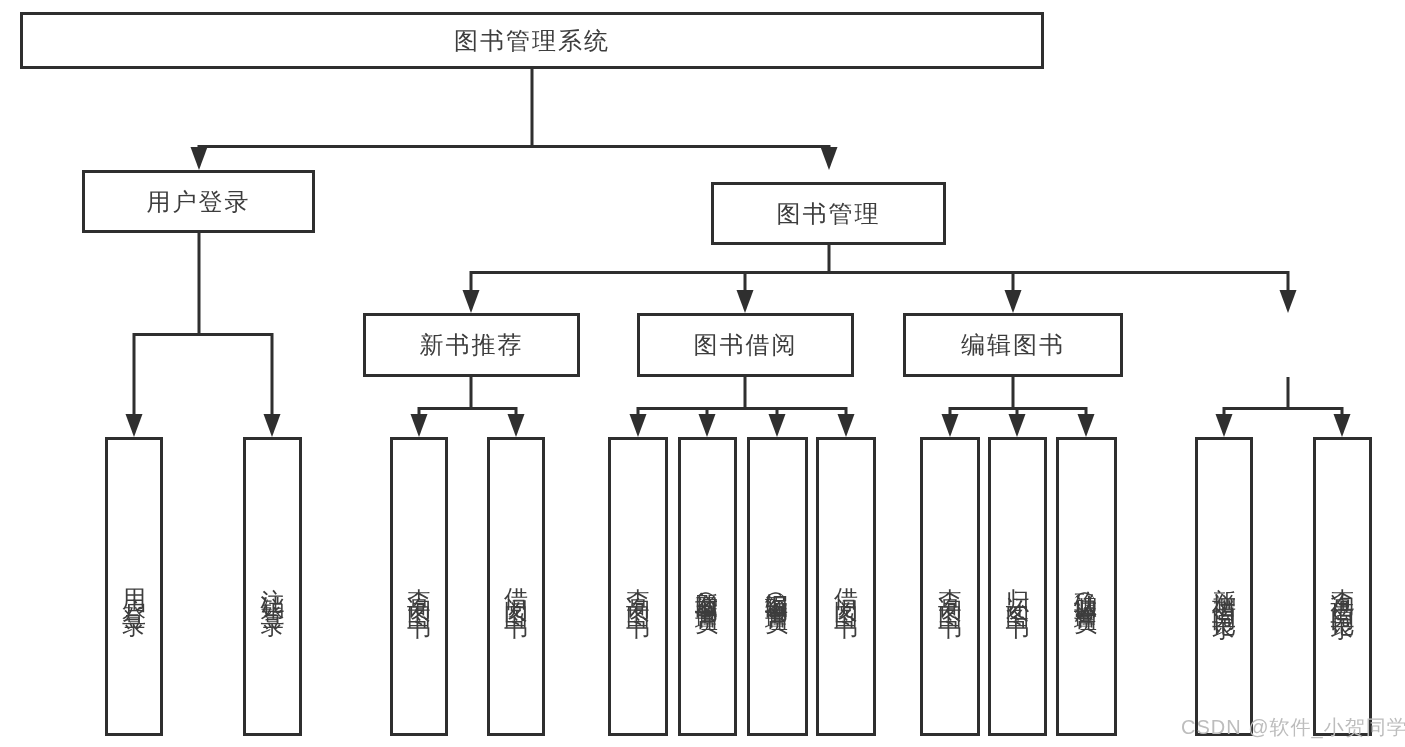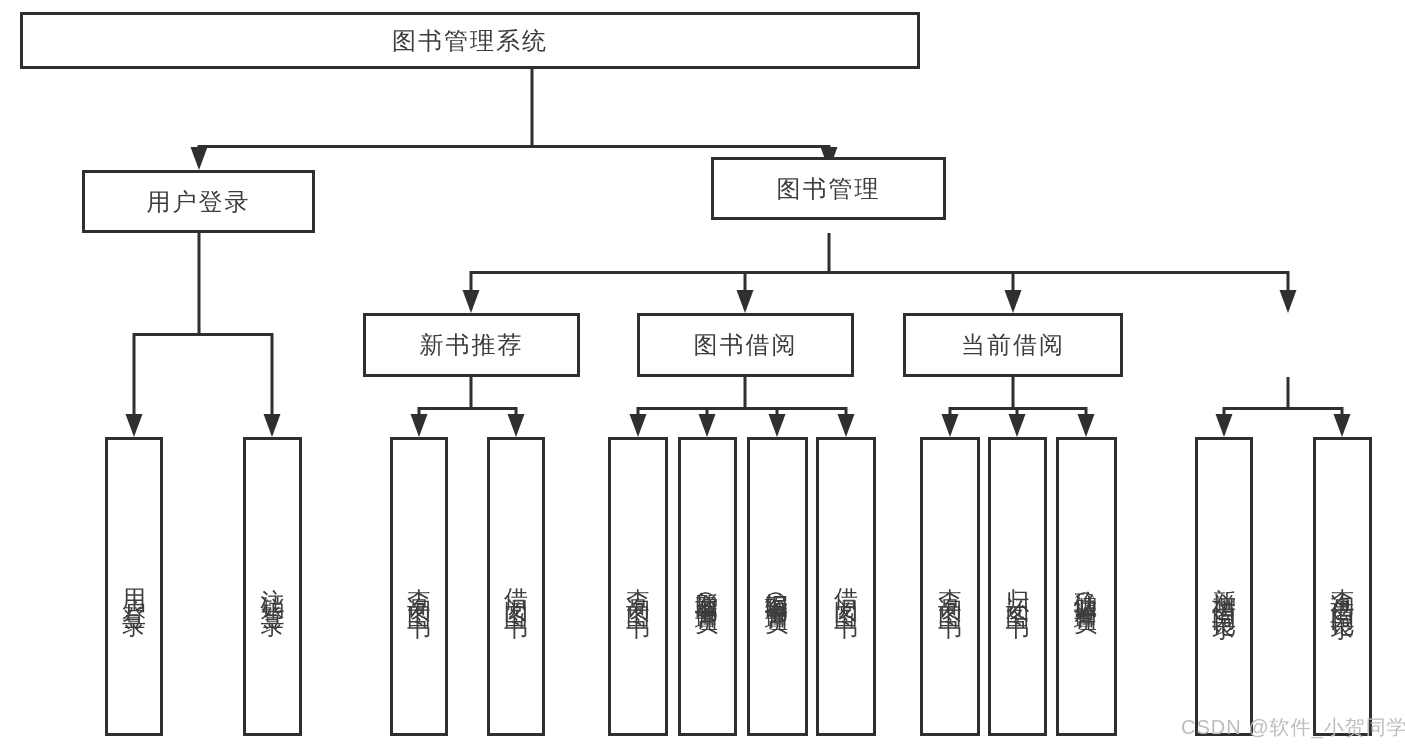--- a/index.html
+++ b/index.html
@@ -77,39 +77,39 @@
       <polygon points="768.5,414 785.5,414 777,437"></polygon>
       <polygon points="837.5,414 854.5,414 846,437"></polygon>
       <polygon points="941.5,414 958.5,414 950,437"></polygon>
       <polygon points="1008.5,414 1025.5,414 1017,437"></polygon>
       <polygon points="1077.5,414 1094.5,414 1086,437"></polygon>
       <polygon points="1215.5,414 1232.5,414 1224,437"></polygon>
       <polygon points="1333.5,414 1350.5,414 1342,437"></polygon>
     </g>
   </svg>
 
-  <div class="node" style="left:20px; top:12px; width:900px; height:57px">
+  <div class="node" style="left:20px; top:12px; width:1024px; height:57px">
     <span class="lbl">图书管理系统</span>
   </div>
 
   <div class="node" style="left:82px; top:170px; width:233px; height:63px">
     <span class="lbl">用户登录</span>
   </div>
-  <div class="node" style="left:711px; top:157px; width:235px; height:63px">
+  <div class="node" style="left:711px; top:182px; width:235px; height:63px">
     <span class="lbl">图书管理</span>
   </div>
 
   <div class="node" style="left:637px; top:313px; width:217px; height:64px">
     <span class="lbl">图书借阅</span>
   </div>
   <div class="node" style="left:363px; top:313px; width:217px; height:64px">
     <span class="lbl">新书推荐</span>
   </div>
   <div class="node" style="left:903px; top:313px; width:220px; height:64px">
-    <span class="lbl">当前借阅</span>
+    <span class="lbl">编辑图书</span>
   </div>
 
   <div class="node leaf" style="left:105px; top:437px; width:58px; height:299px">
     <span class="lbl">用户登录</span>
   </div>
   <div class="node leaf" style="left:243px; top:437px; width:59px; height:299px">
     <span class="lbl">注销登录</span>
   </div>
 
   <div class="node leaf" style="left:390px; top:437px; width:58px; height:299px">

